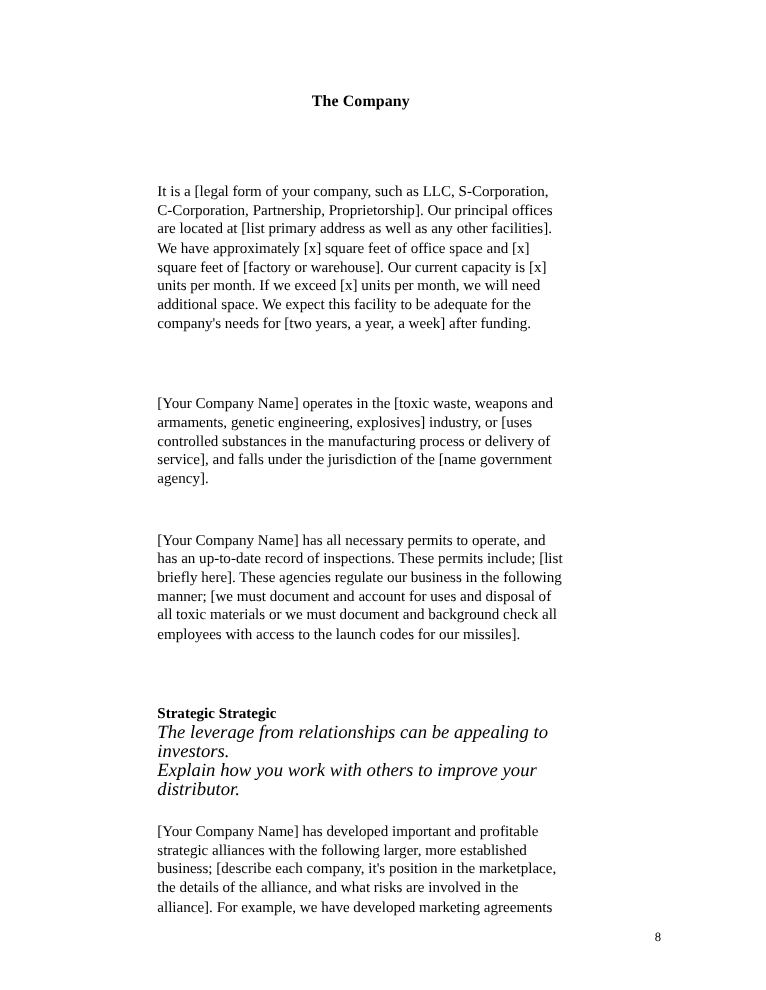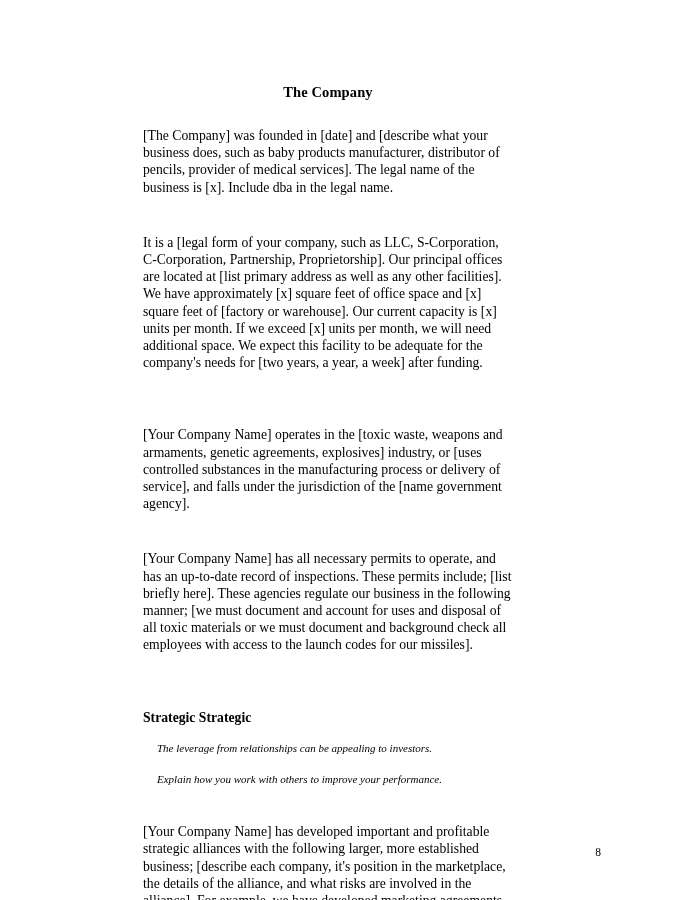--- a/index.html
+++ b/index.html
@@ -50,24 +50,24 @@
   }
 
   .section-heading {
     font-size: 13.7px;
     line-height: 17.2px;
     font-weight: bold;
     margin: 0;
   }
 
   .italic-line {
-    font-size: 11px;
+    font-size: 17px;
     line-height: 17.2px;
     font-style: italic;
-    margin: 14px;
+    margin: 0;
     font-family: Liberation Serif, serif;
   }
 
   
   .gap-title { height: 26px; }
   .gap-para  { height: 38px; }
   .gap-block { height: 55px; }
   .gap-small { height: 21px; }
 
   .page-number {
@@ -85,42 +85,41 @@
 <body>
 
 <div class="page">
 
   <div class="content">
 
     <h1 class="doc-title">The Company</h1>
 
     <div class="gap-title"></div>
 
-    <p class="para">[The Company] was founded in [date] and [describe what your business does, such as baby products manufacturer, distributor of pencils, provider of medical services]. The legal name of the business is [x]. Include dba in the legal name.</p>
 
     <div class="gap-para"></div>
 
     <p class="para">It is a [legal form of your company, such as LLC, S-Corporation, C-Corporation, Partnership, Proprietorship]. Our principal offices are located at [list primary address as well as any other facilities]. We have approximately [x] square feet of office space and [x] square feet of [factory or warehouse]. Our current capacity is [x] units per month. If we exceed [x] units per month, we will need additional space. We expect this facility to be adequate for the company's needs for [two years, a year, a week] after funding.</p>
 
     <div class="gap-block"></div>
 
 
-    <p class="para">[Your Company Name] operates in the [toxic waste, weapons and armaments, genetic agreements, explosives] industry, or [uses controlled substances in the manufacturing process or delivery of service], and falls under the jurisdiction of the [name government agency].</p>
+    <p class="para">[Your Company Name] operates in the [toxic waste, weapons and armaments, genetic engineering, explosives] industry, or [uses controlled substances in the manufacturing process or delivery of service], and falls under the jurisdiction of the [name government agency].</p>
 
     <div class="gap-para"></div>
 
     <p class="para">[Your Company Name] has all necessary permits to operate, and has an up-to-date record of inspections. These permits include; [list briefly here]. These agencies regulate our business in the following manner; [we must document and account for uses and disposal of all toxic materials or we must document and background check all employees with access to the launch codes for our missiles].</p>
 
     <div class="gap-block"></div>
 
     <p class="section-heading">Strategic Strategic</p>
 
     <p class="italic-line">The leverage from relationships can be appealing to investors.</p>
 
-    <p class="italic-line">Explain how you work with others to improve your performance.</p>
+    <p class="italic-line">Explain how you work with others to improve your distributor.</p>
 
     <div class="gap-small"></div>
 
     <p class="para">[Your Company Name] has developed important and profitable strategic alliances with the following larger, more established business; [describe each company, it's position in the marketplace, the details of the alliance, and what risks are involved in the alliance]. For example, we have developed marketing agreements</p>
 
   </div>
 
   <div class="page-number">8</div>
 
 </div>

